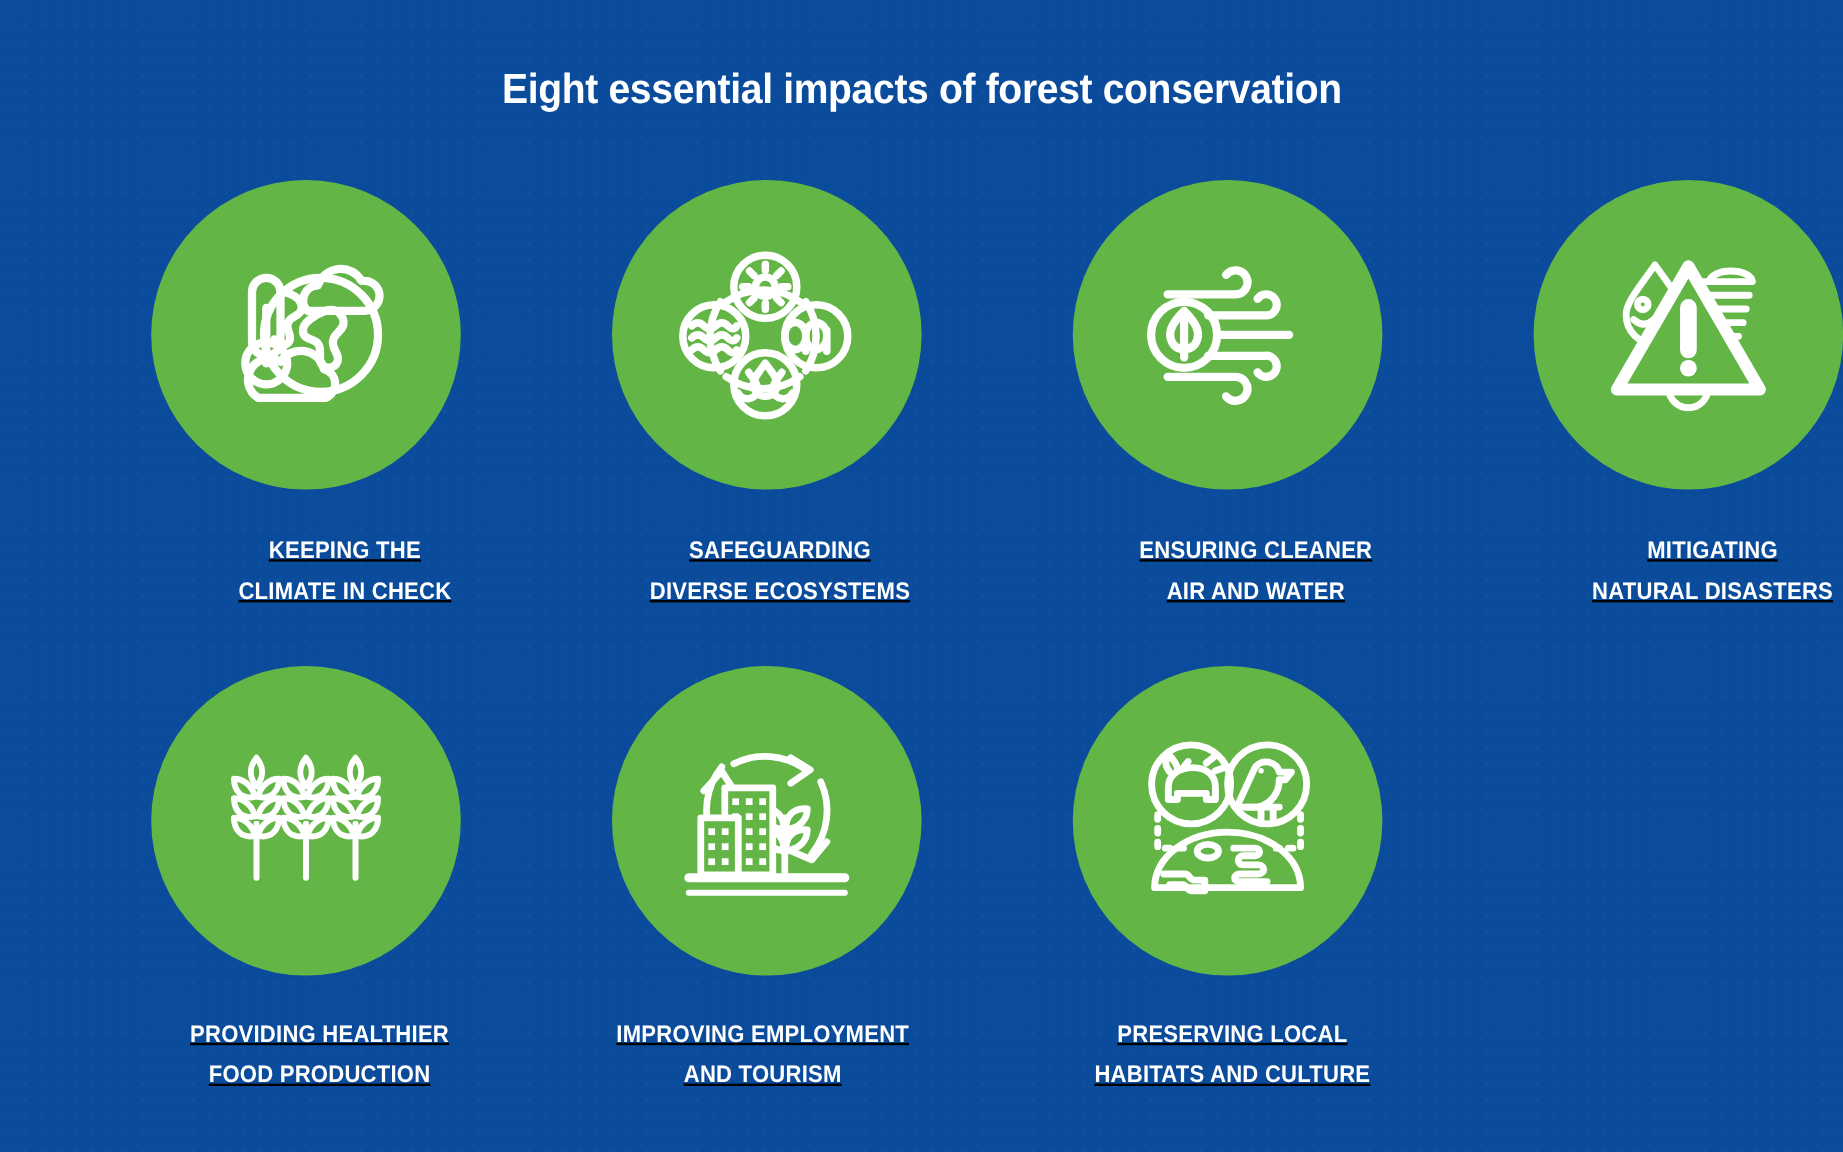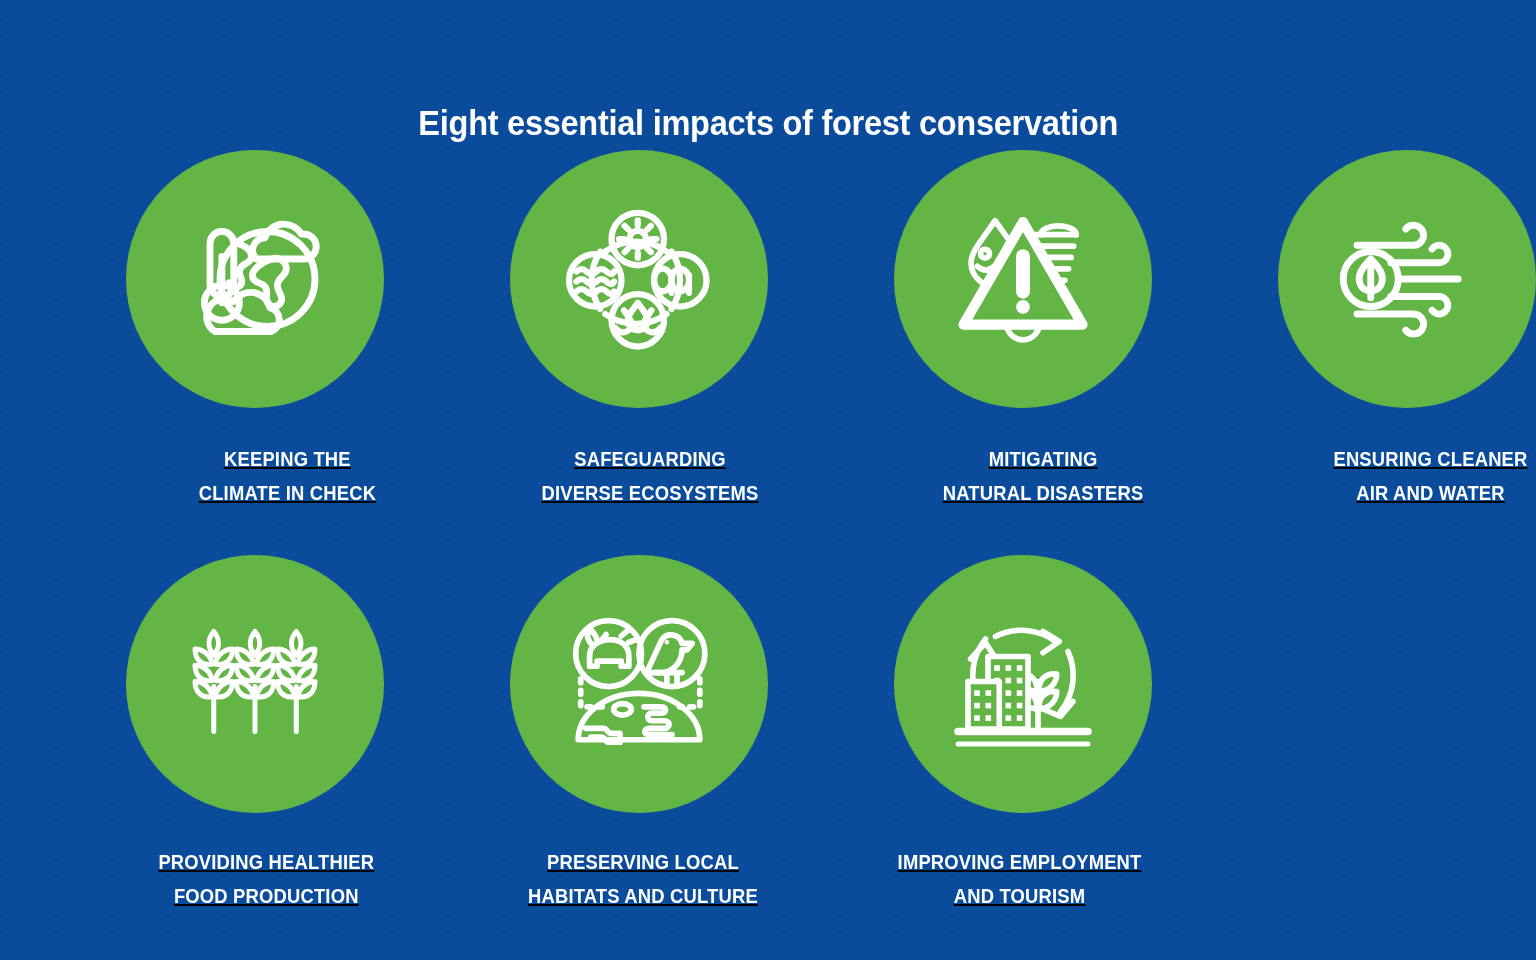--- a/index.html
+++ b/index.html
@@ -12,21 +12,21 @@
     background-image: radial-gradient(circle, rgba(255,255,255,0.035) 1.1px, transparent 1.2px);
     background-size: 14px 14px;
     font-family:"Liberation Sans", sans-serif;
     position:relative;
   }
 
   
   .title-bar{
     position:absolute; top:0; left:0; right:0;
     height:150px;
-    display:flex; align-items:center; justify-content:center;margin-top:48px;
+    display:flex; align-items:center; justify-content:center;
   }
   .title{
     color:#ffffff;
     font-size:35px;
     font-weight:bold;
     letter-spacing:-0.3px;
     transform:scaleX(0.93);
     text-align:center;
     white-space:nowrap;
   }
@@ -132,63 +132,63 @@
       </svg>
     </div>
     <div class="label">
       <span>SAFEGUARDING</span>
       <span class="l2">DIVERSE ECOSYSTEMS</span>
     </div>
   </div>
 
   <div class="cell row1">
     <div class="circle">
-      <svg width="152" height="152" viewBox="0 0 120 120" fill="none" stroke="#ffffff" stroke-width="4.5" stroke-linecap="round" stroke-linejoin="round">
-
-        <path d="M38 14 c12 17 19 25 19 33 a19 19 0 0 1 -38 0 c0 -8 7 -16 19 -33z"></path>
-        <circle cx="30" cy="40" r="3.5"></circle>
-        <path d="M24 50 q7 6 13 0"></path>
-
-        <path d="M68 25 h34 M72 34 h28 M76 43 h22 M80 52 h16 M84 61 h9"></path>
-        <path d="M102 25 a14 7 0 0 0 -28 0"></path>
-
-        <path d="M42 74 a22 22 0 0 0 36 0"></path>
-        <path d="M42 74 v14 M78 74 v14"></path>
-        <path d="M60 72 c9 12 13 16 13 23 a13 13 0 0 1 -26 0 c0 -7 4 -11 13 -23z"></path>
-
-        <path d="M60 15 L107 96 H13 Z" fill="#63b546" stroke="#ffffff" stroke-width="8"></path>
-
-        <path d="M60 42 v28" stroke-width="11"></path>
-        <circle cx="60" cy="82" r="5.5" fill="#ffffff" stroke="none"></circle>
-      </svg>
-    </div>
-    <div class="label">
-      <span>MITIGATING</span>
-      <span class="l2">NATURAL DISASTERS</span>
-    </div>
-  </div>
-
-  <div class="cell row1">
-    <div class="circle">
       <svg width="150" height="150" viewBox="0 0 120 120" fill="none" stroke="#ffffff" stroke-width="5.5" stroke-linecap="round" stroke-linejoin="round">
 
         <circle cx="31" cy="60" r="22"></circle>
         <path d="M31 44 c9 9 11 15 8 21 c-3 6 -13 6 -16 0 c-3 -6 -1 -12 8 -21z"></path>
         <path d="M31 50 v25"></path>
 
         <path d="M20 33 h45 a8 8 0 1 0 -6 -13"></path>
         <path d="M47 47 h38 a7 7 0 1 0 -5 -11"></path>
         <path d="M56 60 h45"></path>
         <path d="M47 74 h38 a7 7 0 1 1 -5 11"></path>
         <path d="M20 88 h45 a8 8 0 1 1 -6 13"></path>
       </svg>
     </div>
     <div class="label">
       <span>ENSURING CLEANER</span>
       <span class="l2">AIR AND WATER</span>
+    </div>
+  </div>
+
+  <div class="cell row1">
+    <div class="circle">
+      <svg width="152" height="152" viewBox="0 0 120 120" fill="none" stroke="#ffffff" stroke-width="4.5" stroke-linecap="round" stroke-linejoin="round">
+
+        <path d="M38 14 c12 17 19 25 19 33 a19 19 0 0 1 -38 0 c0 -8 7 -16 19 -33z"></path>
+        <circle cx="30" cy="40" r="3.5"></circle>
+        <path d="M24 50 q7 6 13 0"></path>
+
+        <path d="M68 25 h34 M72 34 h28 M76 43 h22 M80 52 h16 M84 61 h9"></path>
+        <path d="M102 25 a14 7 0 0 0 -28 0"></path>
+
+        <path d="M42 74 a22 22 0 0 0 36 0"></path>
+        <path d="M42 74 v14 M78 74 v14"></path>
+        <path d="M60 72 c9 12 13 16 13 23 a13 13 0 0 1 -26 0 c0 -7 4 -11 13 -23z"></path>
+
+        <path d="M60 15 L107 96 H13 Z" fill="#63b546" stroke="#ffffff" stroke-width="8"></path>
+
+        <path d="M60 42 v28" stroke-width="11"></path>
+        <circle cx="60" cy="82" r="5.5" fill="#ffffff" stroke="none"></circle>
+      </svg>
+    </div>
+    <div class="label">
+      <span>MITIGATING</span>
+      <span class="l2">NATURAL DISASTERS</span>
     </div>
   </div>
 
   <div class="cell row2">
     <div class="circle">
       <svg width="150" height="150" viewBox="0 0 120 120" fill="none" stroke="#ffffff" stroke-width="4" stroke-linecap="round" stroke-linejoin="round">
         <g>
           <path d="M27 98 V62"></path>
           <path d="M27 18 c5 6 5 13 0 19 c-5 -6 -5 -13 0 -19z"></path>
           <path d="M26 44 c-2 -8 -8 -12 -14 -12 c0 8 5 14 14 12z"></path>
@@ -216,53 +216,20 @@
           <path d="M92 57 c-2 -8 -8 -12 -14 -12 c0 8 5 14 14 12z"></path>
           <path d="M94 57 c2 -8 8 -12 14 -12 c0 8 -5 14 -14 12z"></path>
           <path d="M92 70 c-2 -8 -8 -12 -14 -12 c0 8 5 14 14 12z"></path>
           <path d="M94 70 c2 -8 8 -12 14 -12 c0 8 -5 14 -14 12z"></path>
         </g>
       </svg>
     </div>
     <div class="label">
       <span>PROVIDING HEALTHIER</span>
       <span class="l2">FOOD PRODUCTION</span>
-    </div>
-  </div>
-
-  <div class="cell row2">
-    <div class="circle">
-      <svg width="152" height="152" viewBox="0 0 120 120" fill="none" stroke="#ffffff" stroke-width="4.5" stroke-linecap="round" stroke-linejoin="round">
-
-        <circle cx="36" cy="36" r="26"></circle>
-        <path d="M21 38 c0 -8 7 -13 16 -13 c9 0 15 5 15 13 v8 h-6 v-4 h-19 v4 h-6 z"></path>
-        <path d="M22 28 c-4 -5 -3 -9 0 -11 c3 4 5 6 5 9"></path>
-        <path d="M30 26 l4 -5"></path>
-        <path d="M46 22 l5 -4 M52 27 l6 -2"></path>
-
-        <circle cx="86" cy="36" r="26"></circle>
-        <path d="M78 25 a9 9 0 0 1 16 3 h8 l-4 5 h-4 c0 8 -5 16 -14 18 h-14 z"></path>
-        <circle cx="82" cy="27" r="1.8" fill="#ffffff" stroke="none"></circle>
-        <path d="M82 51 v8 M90 51 v8"></path>
-        <path d="M72 51 h22"></path>
-
-        <g stroke-dasharray="3 6">
-          <path d="M14 56 v22 h18"></path>
-          <path d="M108 56 v22 h-16"></path>
-        </g>
-
-        <path d="M12 104 a42 32 0 0 1 96 0 z"></path>
-        <ellipse cx="47" cy="80" rx="7" ry="4.5"></ellipse>
-        <path d="M18 95 h14 c3 0 3 4 6 4 h7 v7 h-9 c-3 0 -2 -4 -6 -4 h-8"></path>
-        <path d="M64 78 h14 c4 0 4 5 0 5 h-8 c-4 0 -4 6 0 6 h10 c5 0 5 6 0 6 h-12 c-4 0 -5 5 0 5 h18"></path>
-      </svg>
-    </div>
-    <div class="label">
-      <span>PRESERVING LOCAL</span>
-      <span class="l2">HABITATS AND CULTURE</span>
     </div>
   </div>
 
   <div class="cell row2">
     <div class="circle">
       <svg width="150" height="150" viewBox="0 0 120 120" fill="none" stroke="#ffffff" stroke-width="4.5" stroke-linecap="round" stroke-linejoin="round">
 
         <path d="M38 22 a46 46 0 0 1 48 4"></path>
         <path d="M76 18 l13 8 l-13 9"></path>
         <path d="M96 34 a46 46 0 0 1 -6 48"></path>
@@ -302,14 +269,47 @@
         <path d="M8 98 h104" stroke-width="6"></path>
         <path d="M8 108 h104" stroke-width="4"></path>
       </svg>
     </div>
     <div class="label">
       <span>IMPROVING EMPLOYMENT</span>
       <span class="l2">AND TOURISM</span>
     </div>
   </div>
 
+  <div class="cell row2">
+    <div class="circle">
+      <svg width="152" height="152" viewBox="0 0 120 120" fill="none" stroke="#ffffff" stroke-width="4.5" stroke-linecap="round" stroke-linejoin="round">
+
+        <circle cx="36" cy="36" r="26"></circle>
+        <path d="M21 38 c0 -8 7 -13 16 -13 c9 0 15 5 15 13 v8 h-6 v-4 h-19 v4 h-6 z"></path>
+        <path d="M22 28 c-4 -5 -3 -9 0 -11 c3 4 5 6 5 9"></path>
+        <path d="M30 26 l4 -5"></path>
+        <path d="M46 22 l5 -4 M52 27 l6 -2"></path>
+
+        <circle cx="86" cy="36" r="26"></circle>
+        <path d="M78 25 a9 9 0 0 1 16 3 h8 l-4 5 h-4 c0 8 -5 16 -14 18 h-14 z"></path>
+        <circle cx="82" cy="27" r="1.8" fill="#ffffff" stroke="none"></circle>
+        <path d="M82 51 v8 M90 51 v8"></path>
+        <path d="M72 51 h22"></path>
+
+        <g stroke-dasharray="3 6">
+          <path d="M14 56 v22 h18"></path>
+          <path d="M108 56 v22 h-16"></path>
+        </g>
+
+        <path d="M12 104 a42 32 0 0 1 96 0 z"></path>
+        <ellipse cx="47" cy="80" rx="7" ry="4.5"></ellipse>
+        <path d="M18 95 h14 c3 0 3 4 6 4 h7 v7 h-9 c-3 0 -2 -4 -6 -4 h-8"></path>
+        <path d="M64 78 h14 c4 0 4 5 0 5 h-8 c-4 0 -4 6 0 6 h10 c5 0 5 6 0 6 h-12 c-4 0 -5 5 0 5 h18"></path>
+      </svg>
+    </div>
+    <div class="label">
+      <span>PRESERVING LOCAL</span>
+      <span class="l2">HABITATS AND CULTURE</span>
+    </div>
+  </div>
+
 
 </div>
 
 </body></html>

